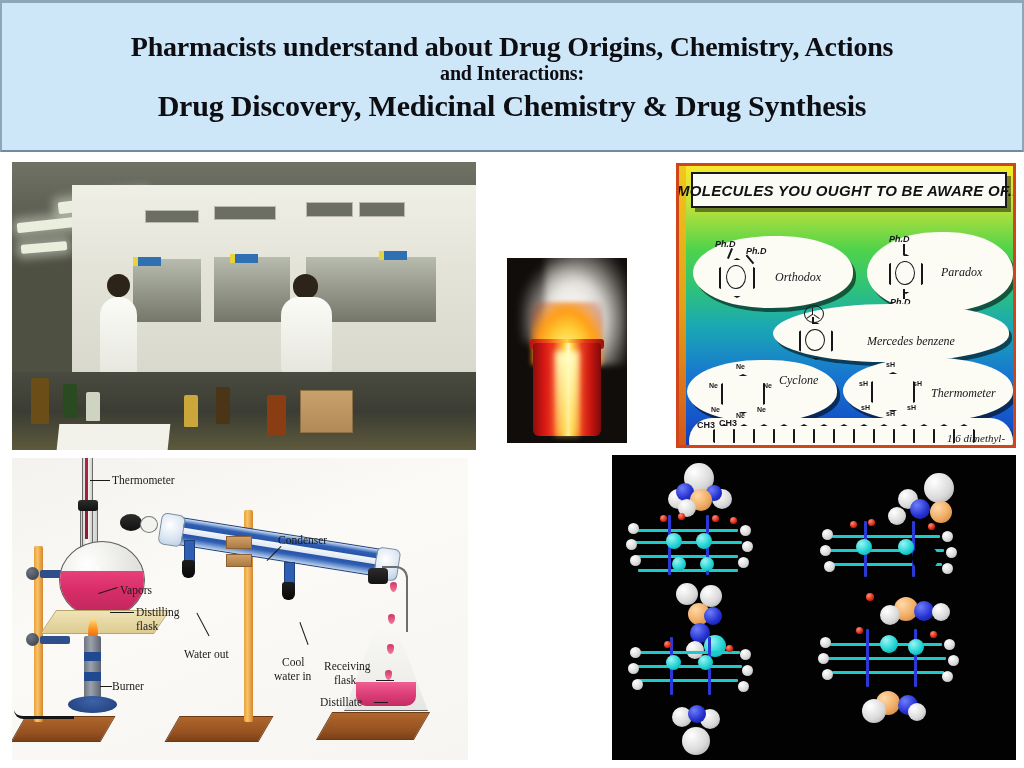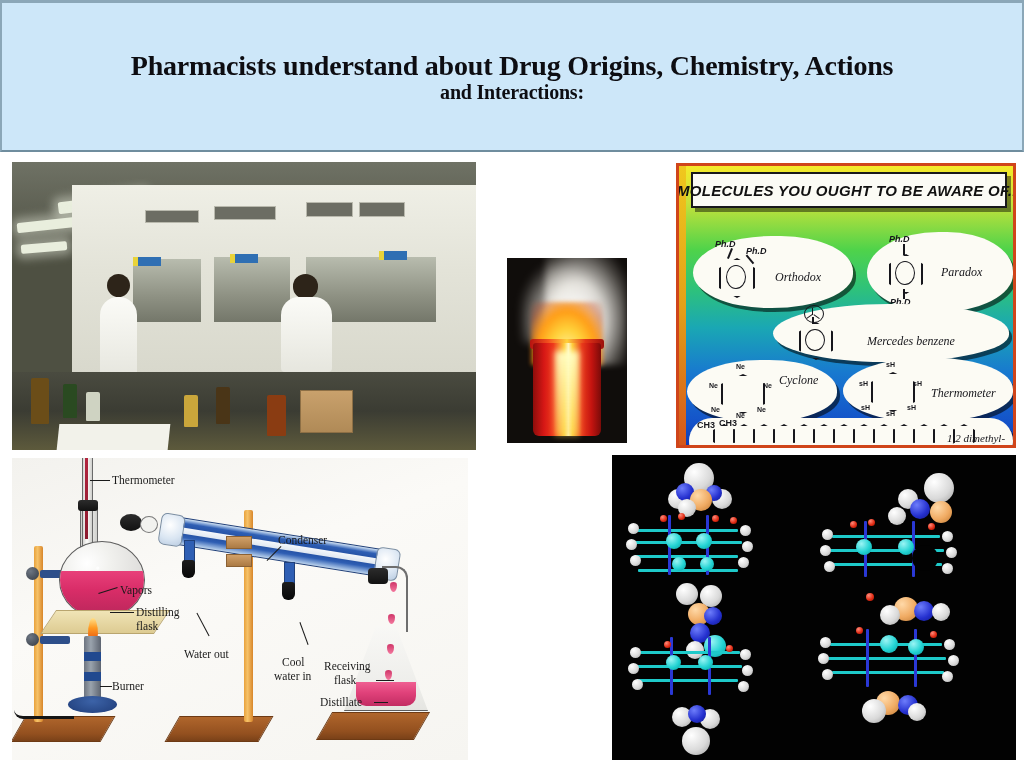--- a/index.html
+++ b/index.html
@@ -375,20 +375,21 @@
   .stick { position:absolute; border-radius:1px; }
   .stick.c { background:#1ecaca; }
   .stick.n { background:#2a38d6; }
 </style>
 </head>
 <body>
 
 <div id="slide-header">
   <div class="title-line" id="title-line-1">Pharmacists understand about Drug Origins, Chemistry, Actions</div>
   <div class="title-line" id="title-line-2">and Interactions:</div>
+  <div class="title-line" id="title-line-3">Drug Discovery, Medicinal Chemistry &amp; Drug Synthesis</div>
 </div>
 
 <div class="panel" id="lab-photo">
   <div class="ceiling"></div>
   <div class="light l1"></div>
   <div class="light l2"></div>
   <div class="light l3"></div>
   <div class="hoodwall">
     <div class="hood-vent v1"></div>
     <div class="hood-vent v2"></div>
@@ -496,21 +497,21 @@
       <div class="hx"></div>
       <div class="hx"></div>
       <div class="hx"></div>
       <div class="hx"></div>
       <div class="hx"></div>
       <div class="hx"></div>
       <div class="hx"></div>
       <div class="hx"></div>
       <div class="hx"></div>
     </div>
-    <div class="blabel" style="position:absolute; left:258px; top:14px; font-size:11px;">1,2 dimethyl-</div>
+    <div class="blabel" style="position:absolute; left:258px; top:14px; font-size:11px;">1,6 dimethyl-</div>
   </div>
 </div>
 
 <div class="panel" id="distillation-diagram">
 
   <div class="stand-base" style="left:6px; top:258px; width:88px; height:24px;"></div>
   <div class="stand-rod" style="left:22px; top:88px; height:176px;"></div>
   <div class="clamp" style="left:28px; top:112px; width:34px;"></div>
   <div class="clampknob" style="left:14px; top:109px;"></div>
   <div class="clamp" style="left:28px; top:178px; width:30px;"></div>

